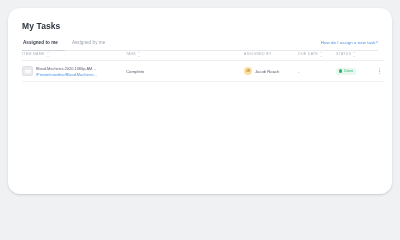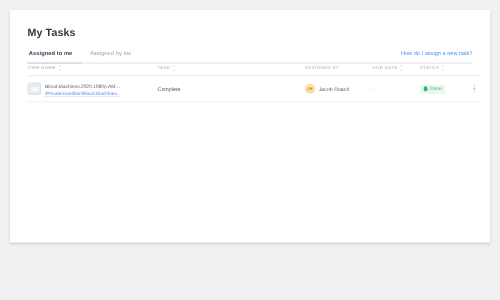--- a/index.html
+++ b/index.html
@@ -16,21 +16,21 @@
   }
 
   
   .card {
     position: absolute;
     left: 8px;
     top: 8px;
     width: 384px;
     height: 186px;
     background: #ffffff;
-    border-radius: 0;
+    border-radius: 12px;
     box-shadow: 0 1px 3px rgba(16,24,40,0.10), 0 1px 1px rgba(16,24,40,0.06);
     box-sizing: border-box;
     overflow: hidden;
   }
 
   
   .page-title {
     position: absolute;
     left: 14px;
     top: 13px;

